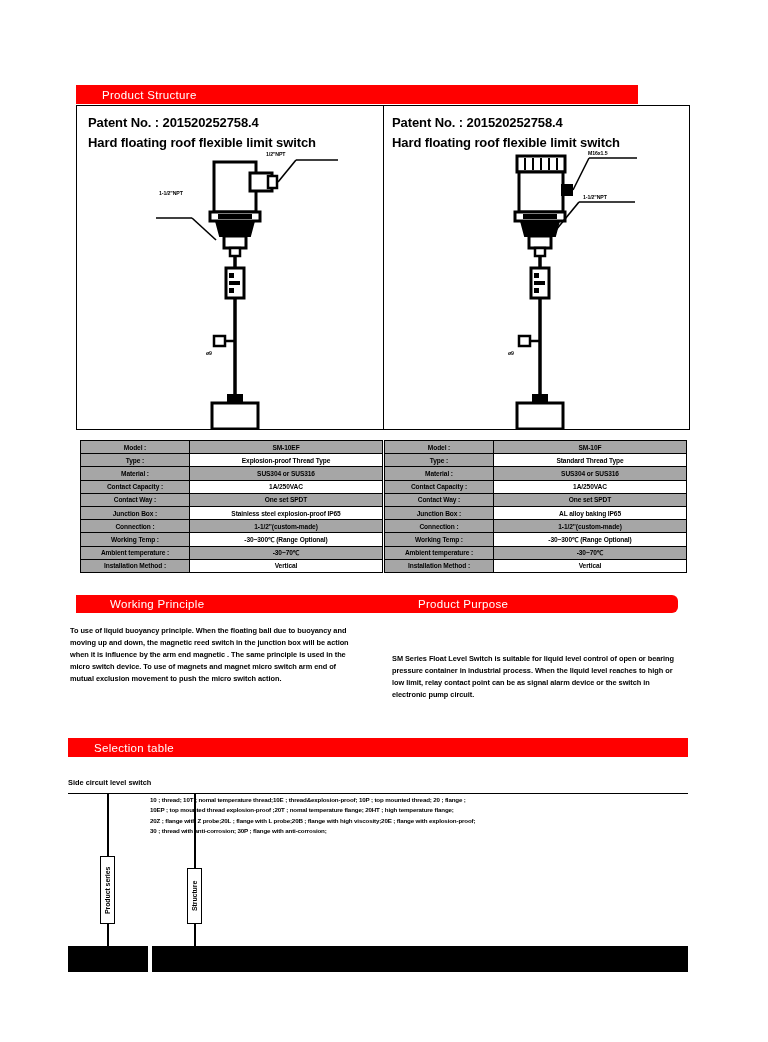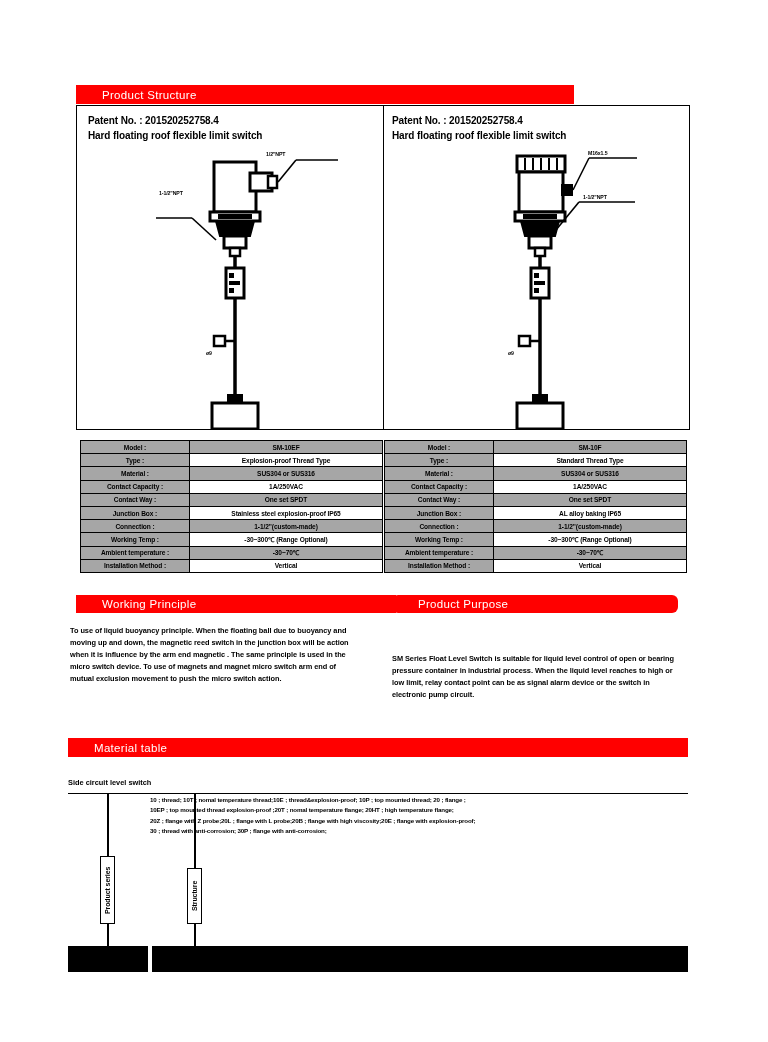--- a/index.html
+++ b/index.html
@@ -38,21 +38,21 @@
   }
   #structure-divider {
     position: absolute;
     left: 383px; top: 105px;
     width: 1px; height: 325px;
     background: #000;
   }
 
   .patent-block {
     position: absolute;
-    font-size: 10px;
+    font-size: 13px;
     font-weight: bold;
     line-height: 1.5;
     letter-spacing: -0.1px;
   }
 
   
   .diagram { position: absolute; }
 
   .callout-text {
     position: absolute;
@@ -141,21 +141,21 @@
   #bottom-bar-gap {
     position: absolute;
     left: 148px; top: 946px;
     width: 4px; height: 26px;
     background: #ffffff;
   }
 </style>
 </head>
 <body>
 
-<div class="sec-bar" id="bar-product-structure" style="left:76px; top:85px; width:498px; height:19px;align-items:center;">
+<div class="sec-bar" id="bar-product-structure" style="left:76px; top:85px; width:562px; height:19px;align-items:center;">
   <span class="sec-label">Product Structure</span>
 </div>
 
 <div id="structure-frame"></div>
 <div id="structure-divider"></div>
 
 <div class="patent-block" style="left:88px; top:113px;">
   <div>Patent No. : 201520252758.4</div>
   <div>Hard floating roof flexible limit switch</div>
 </div>
@@ -337,32 +337,32 @@
         <td class="key">Ambient temperature :</td>
         <td class="val">-30~70℃</td>
       </tr>
       <tr>
         <td class="key">Installation Method :</td>
         <td class="val">Vertical</td>
       </tr>
     </tbody>
 </table>
 
-<div class="sec-bar" id="bar-working-principle" style="left:76px; top:595px; width:320px; height:18px;">
+<div class="sec-bar" id="bar-working-principle" style="left:76px; top:595px; width:320px; height:18px;padding-left:8px;">
   <span class="sec-label">Working Principle</span>
 </div>
 <div class="body-text" style="left:70px; top:625px; width:282px;">To use of liquid buoyancy principle. When the floating ball due to buoyancy and moving up and down, the magnetic reed switch in the junction box will be action when it is influence by the arm end magnetic . The same principle is used in the micro switch device. To use of magnets and magnet micro switch arm end of mutual exclusion movement to push the micro switch action.</div>
 
 <div class="sec-bar" id="bar-product-purpose" style="left:392px; top:595px; width:286px; height:18px;border-radius:6px;">
   <span class="sec-label">Product Purpose</span>
 </div>
 <div class="body-text" style="left:392px; top:625px; width:290px;margin-top:28px;">SM Series Float Level Switch is suitable for liquid level control of open or bearing pressure container in industrial process. When the liquid level reaches to high or low limit, relay contact point can be as signal alarm device or the switch in electronic pump circuit.</div>
 
 <div class="sec-bar" id="bar-selection-table" style="left:68px; top:738px; width:620px; height:19px;">
-  <span class="sec-label">Material table</span>
+  <span class="sec-label">Selection table</span>
 </div>
 
 <div id="side-mounted-title">Side circuit level switch</div>
 
 <div id="legend-block">
     <div>10 ; thread; 10T ; nomal temperature thread;10E ; thread&amp;explosion-proof; 10P ; top mounted thread;  20 ; flange ;</div>
     <div>10EP ; top mounted thread explosion-proof ;20T ; nomal temperature flange; 20HT  ; high temperature flange;</div>
     <div>20Z ; flange with Z probe;20L ; flange with L probe;20B ; flange with high viscosity;20E ; flange with explosion-proof;</div>
     <div>30 ; thread with anti-corrosion; 30P ; flange with anti-corrosion;</div>
   </div>

